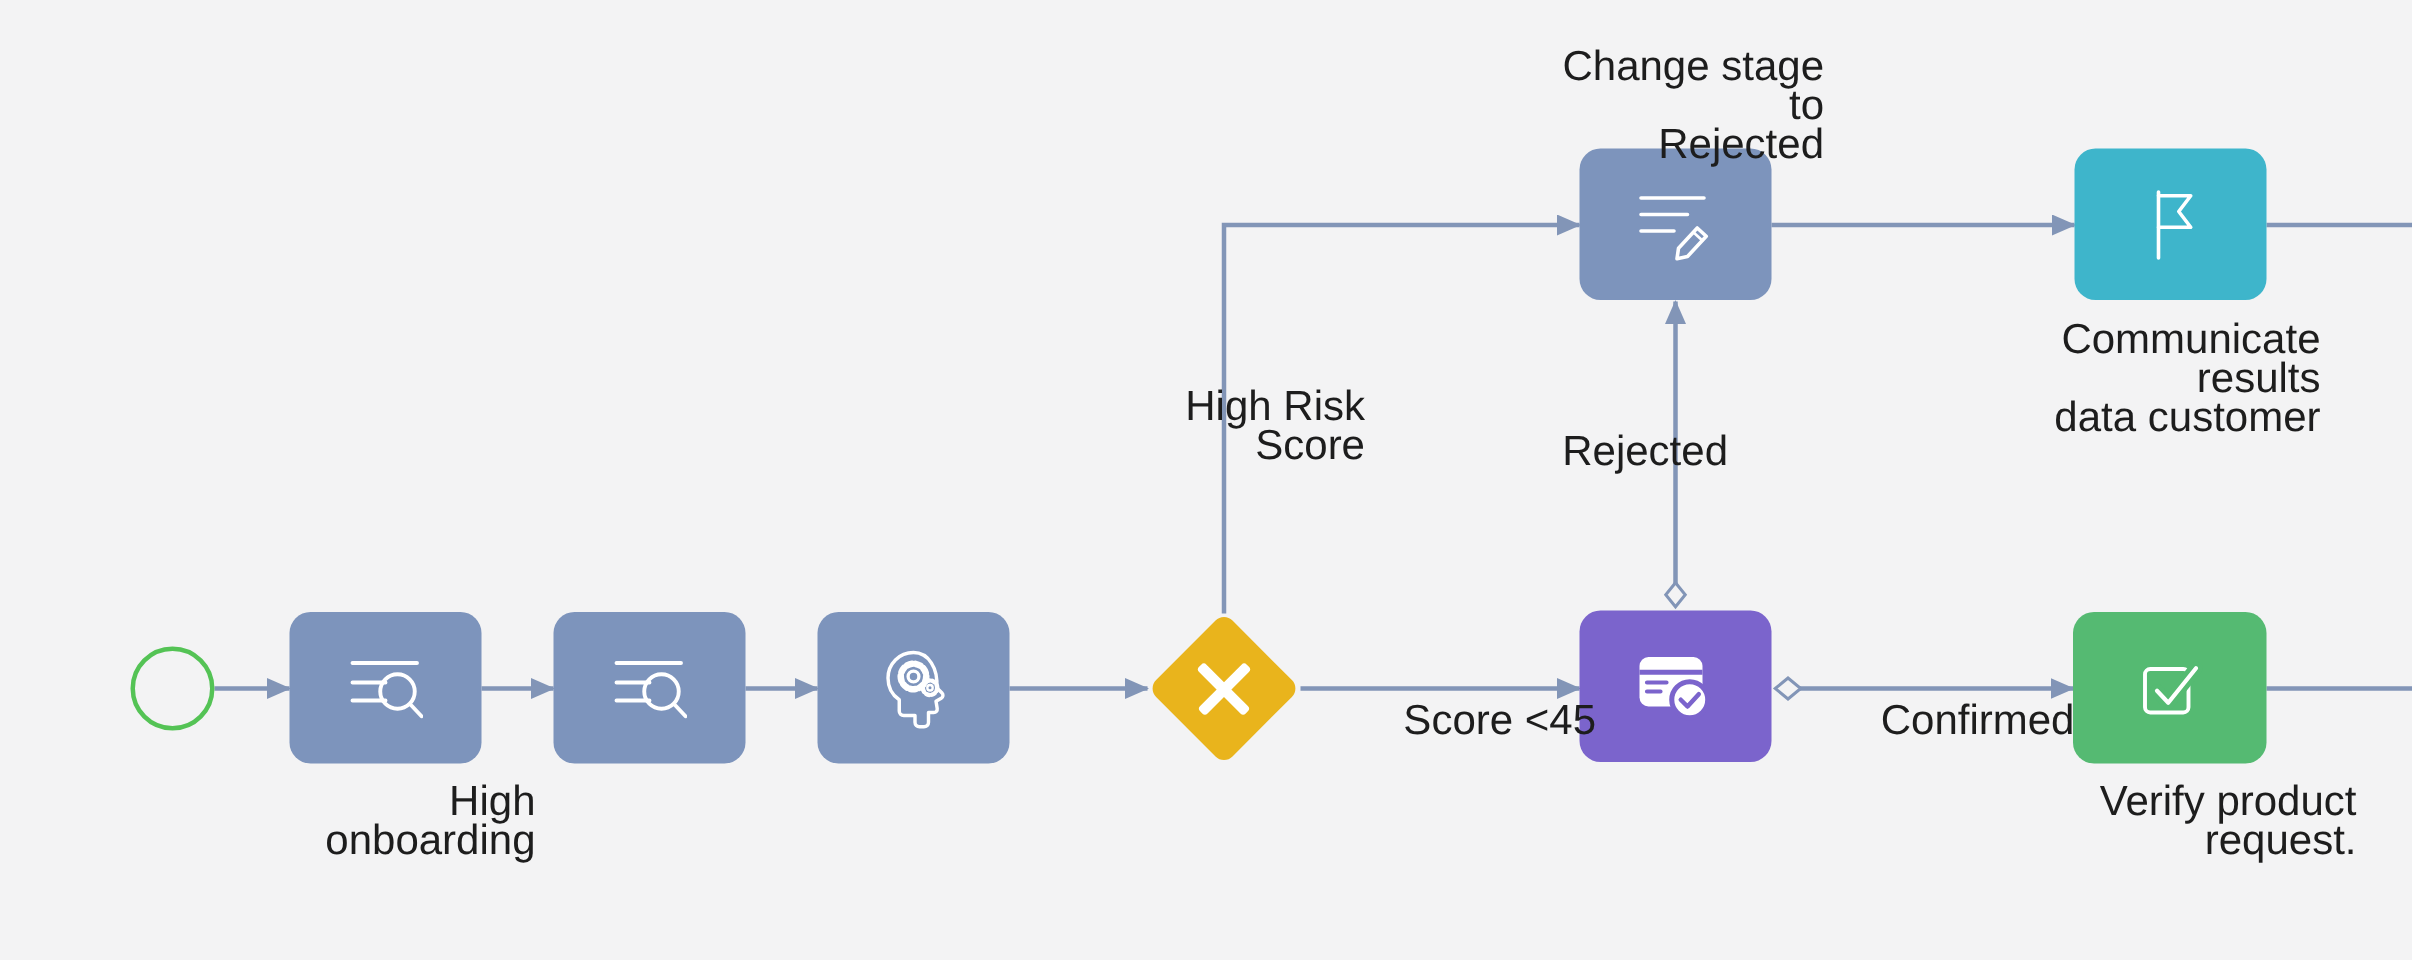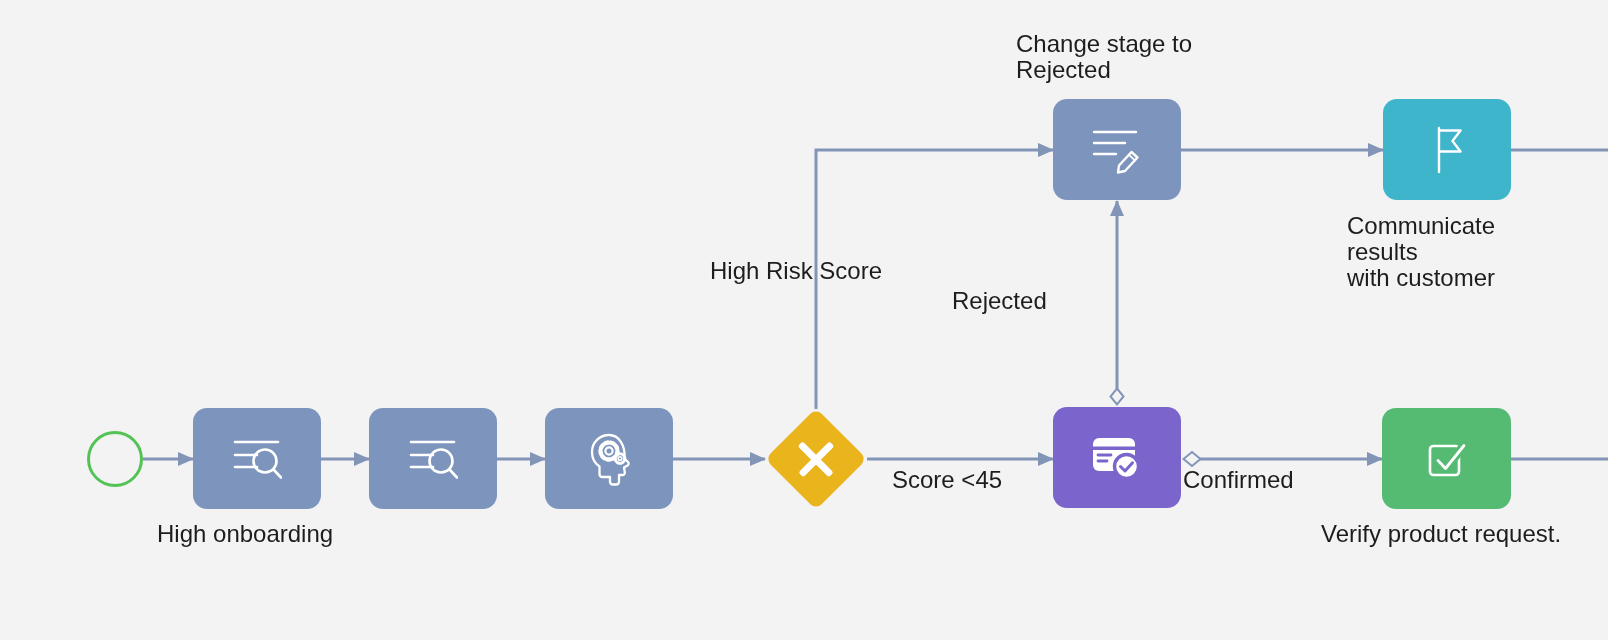--- a/index.html
+++ b/index.html
@@ -28,21 +28,21 @@
   .node svg{display:block;}
   .icn{stroke:#fff;fill:none;stroke-width:2.6;stroke-linecap:round;stroke-linejoin:round;}
   .start{position:absolute;left:87px;top:431px;width:56px;height:56px;border-radius:50%;
          border:3.5px solid var(--start);box-sizing:border-box;background:transparent;}
   .gateway{position:absolute;left:780px;top:423px;width:72px;height:72px;background:var(--yellow);
            border-radius:8px;transform:rotate(45deg);}
   .gx{position:absolute;inset:0;}
   .gx .bar{position:absolute;background:#fff;border-radius:2.5px;}
   .gx .bar.h{left:14px;top:32.5px;width:44px;height:7px;}
   .gx .bar.v{left:32.5px;top:14px;width:7px;height:44px;}
-  .lbl{position:absolute;color:var(--txt);font-size:24px;line-height:26px;text-align:left;
+  .lbl{position:absolute;color:var(--txt);font-size:28px;line-height:26px;text-align:right;
        white-space:pre-line;}
 </style>
 </head>
 <body>
 
 <div id="canvas">
 
   <svg id="wires" width="1608" height="640" viewBox="0 0 1608 640">
     <defs>
       <marker id="arw" markerUnits="userSpaceOnUse" markerWidth="16" markerHeight="14" viewBox="0 0 16 14" refX="15" refY="7" orient="auto">
@@ -110,21 +110,21 @@
   <div class="lbl" style="left:1016px;top:31px;width:200px">Change stage to
 Rejected</div>
 
   <div class="node teal" style="left:1383px;top:99px">
     <svg class="icn" width="36" height="50" viewBox="0 0 36 50" style="stroke-width:2.4">
       <path d="M10 3 V47"></path>
       <path d="M10 5.5 H31.5 L23.5 16 L31.5 26.5 H10"></path>
     </svg>
   </div>
   <div class="lbl" style="left:1347px;top:213px;width:200px">Communicate results
-with customer</div>
+data customer</div>
 
   <div class="node purple" style="left:1053px;top:407px">
     <svg width="54" height="48" viewBox="0 0 54 48">
       <rect x="3" y="4" width="42" height="33" rx="6" fill="#ffffff"></rect>
       <path d="M3 14.2 H45" stroke="#7b64cc" stroke-width="3.4"></path>
       <path d="M8 21 H21 M8 27 H17" stroke="#7b64cc" stroke-width="2.8" stroke-linecap="round"></path>
       <circle cx="36.5" cy="32.5" r="12" fill="#ffffff" stroke="#7b64cc" stroke-width="3.4"></circle>
       <path d="M30.5 32.5 L35 37 L42.5 28.8" fill="none" stroke="#7b64cc" stroke-width="3" stroke-linecap="round" stroke-linejoin="round"></path>
     </svg>
   </div>
@@ -133,16 +133,16 @@
     <svg width="48" height="48" viewBox="0 0 48 48">
       <rect x="7" y="11" width="29" height="29" rx="3.5" fill="none" stroke="#ffffff" stroke-width="2.6"></rect>
       <path d="M15 25.5 L22.5 33.5 L41 10.5" fill="none" stroke="#55ba72" stroke-width="9" stroke-linecap="round" stroke-linejoin="round"></path>
       <path d="M15 25.5 L22.5 33.5 L41 10.5" fill="none" stroke="#ffffff" stroke-width="2.8" stroke-linecap="round" stroke-linejoin="round"></path>
     </svg>
   </div>
   <div class="lbl" style="left:710px;top:258px;width:200px">High Risk Score</div>
 
   <div class="lbl" style="left:1321px;top:521px;width:250px">Verify product request.</div>
   <div class="lbl" style="left:952px;top:288px;width:200px">Rejected</div>
-  <div class="lbl" style="left:892px;top:467px;width:200px">Score &lt;45</div>
+  <div class="lbl" style="left:864px;top:467px;width:200px">Score &lt;45</div>
   <div class="lbl" style="left:1183px;top:467px;width:200px">Confirmed</div>
 
 </div>
 
 </body></html>

